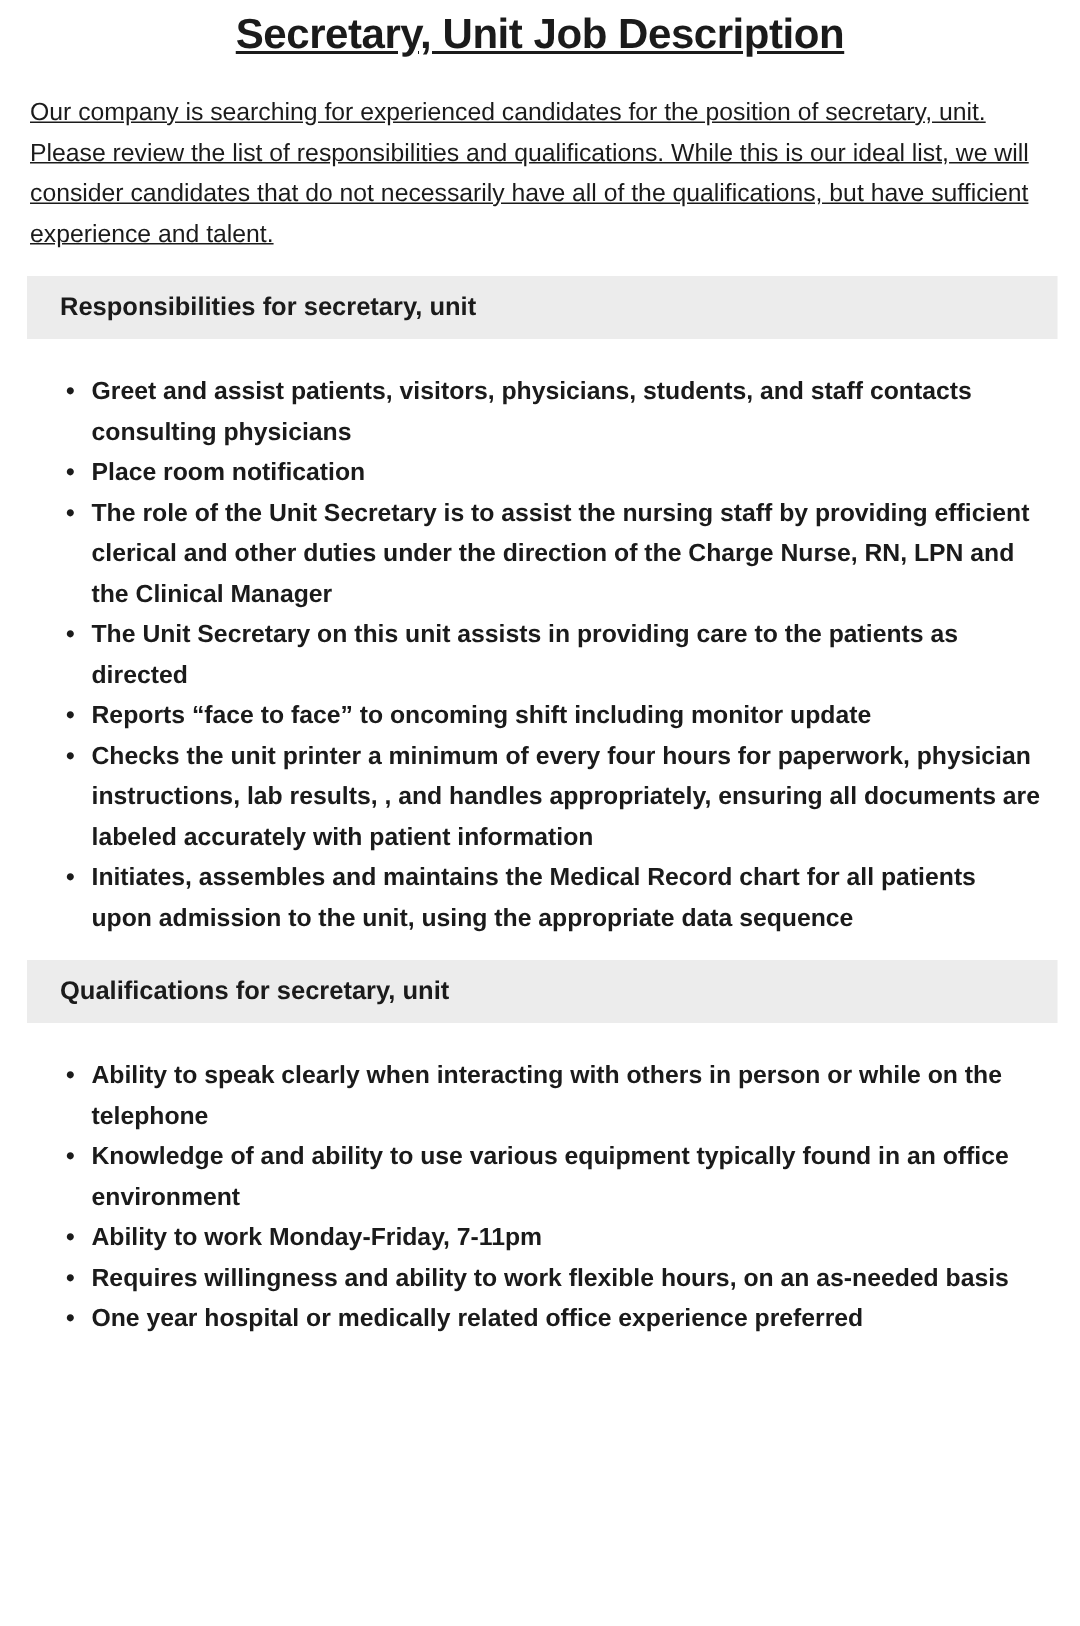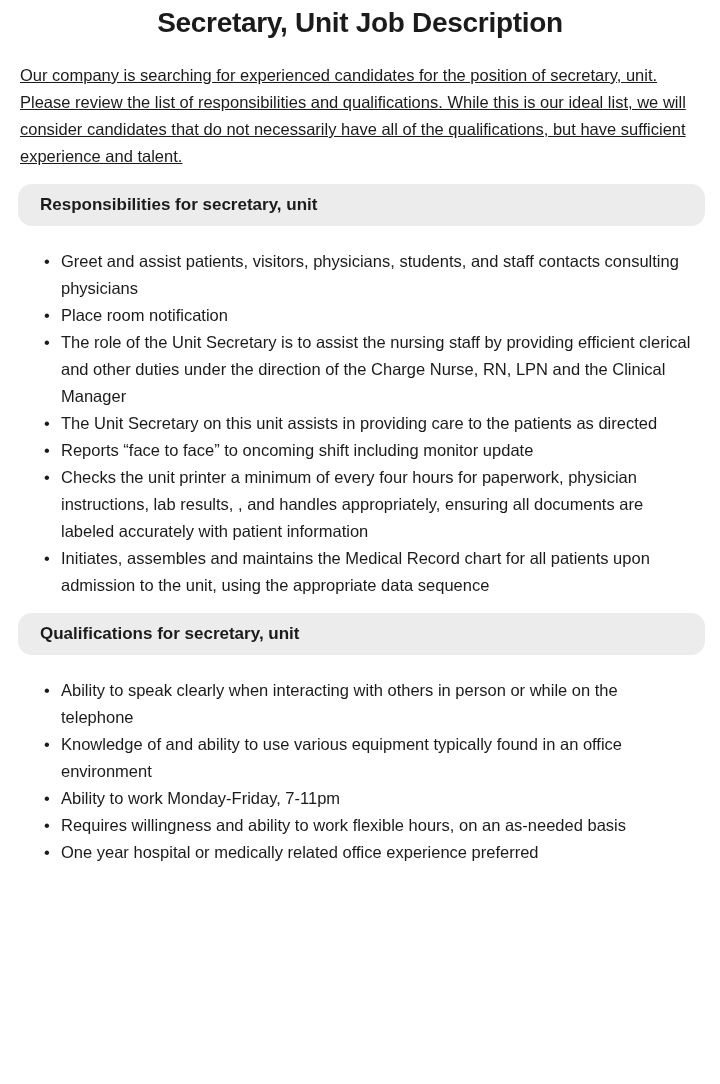--- a/index.html
+++ b/index.html
@@ -20,41 +20,42 @@
     width: 720px;
     height: 1084px;
   }
   .title {
     margin: 6px 0 0 0;
     font-size: 28px;
     line-height: 34px;
     font-weight: bold;
     text-align: center;
     letter-spacing: -0.3px;
+    text-decoration: underline;
   }
   .intro {
     margin: 22px 22px 0 20px;
     font-size: 16.5px;
     line-height: 27px;
     text-decoration: underline;
   }
   .section-header {
     box-sizing: border-box;
     margin: 14px 15px 0 18px;
     background: #ececec;
     padding: 11px 10px 11px 22px;
     font-size: 17px;
     line-height: 20px;
     font-weight: bold;
-    border-radius: 14px;
   }
   ul.bullet-list {
     margin: 22px 0 0 0;
     padding: 0 26px 0 61px;
     list-style: none;
+    font-weight: bold;
   }
   ul.bullet-list li {
     position: relative;
     font-size: 16.5px;
     line-height: 27px;
   }
   ul.bullet-list li::before {
     content: "\2022";
     position: absolute;
     left: -17px;

